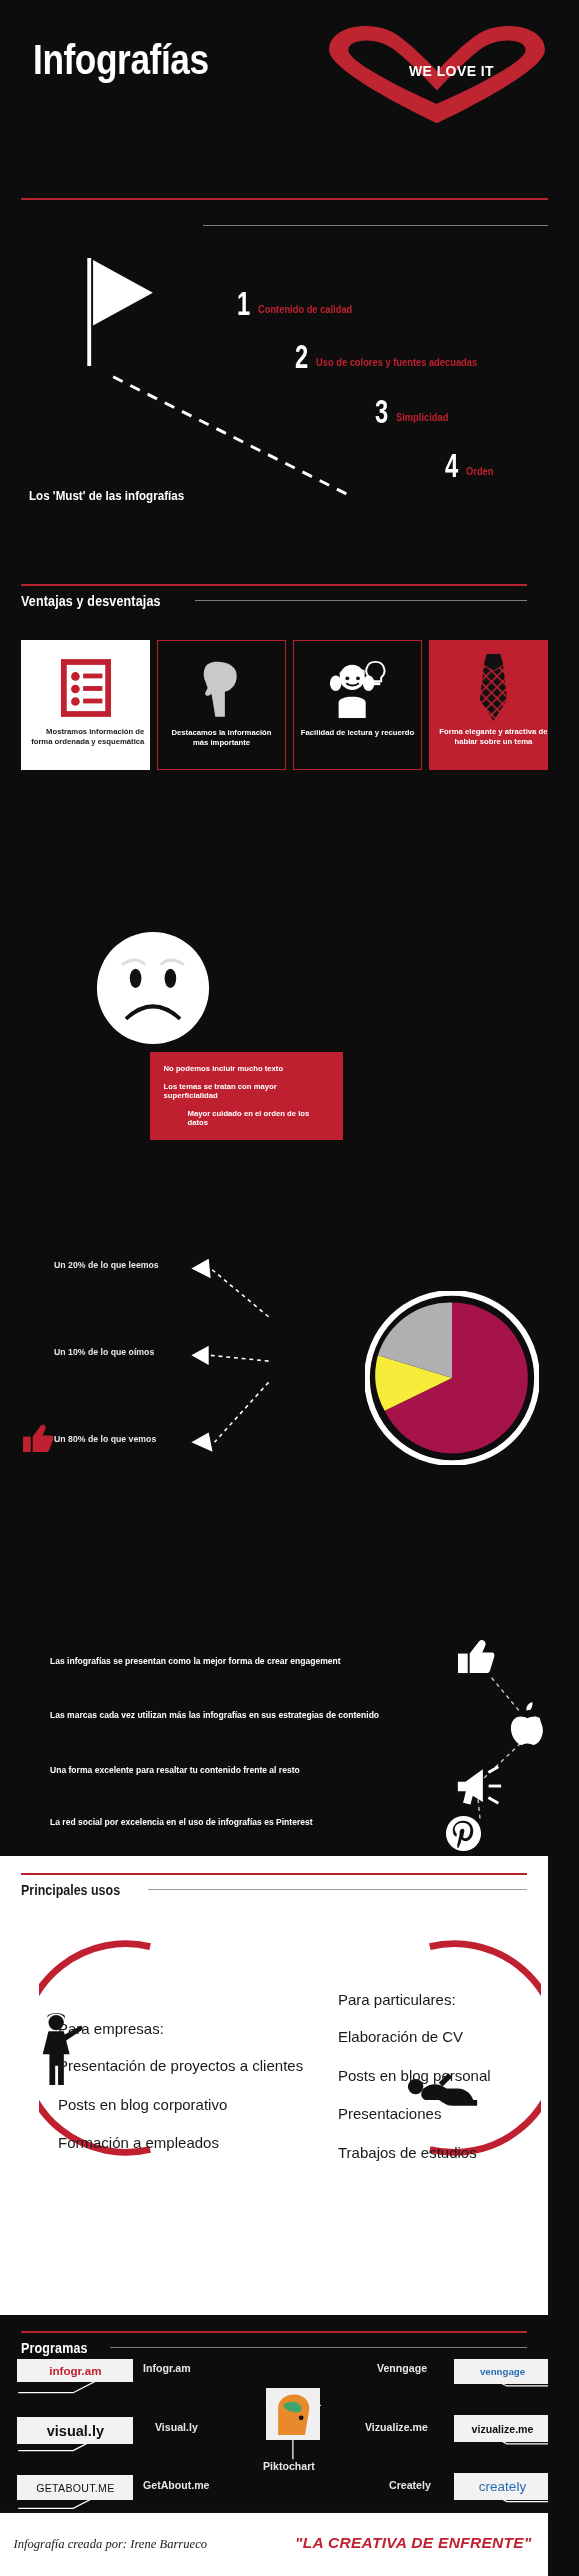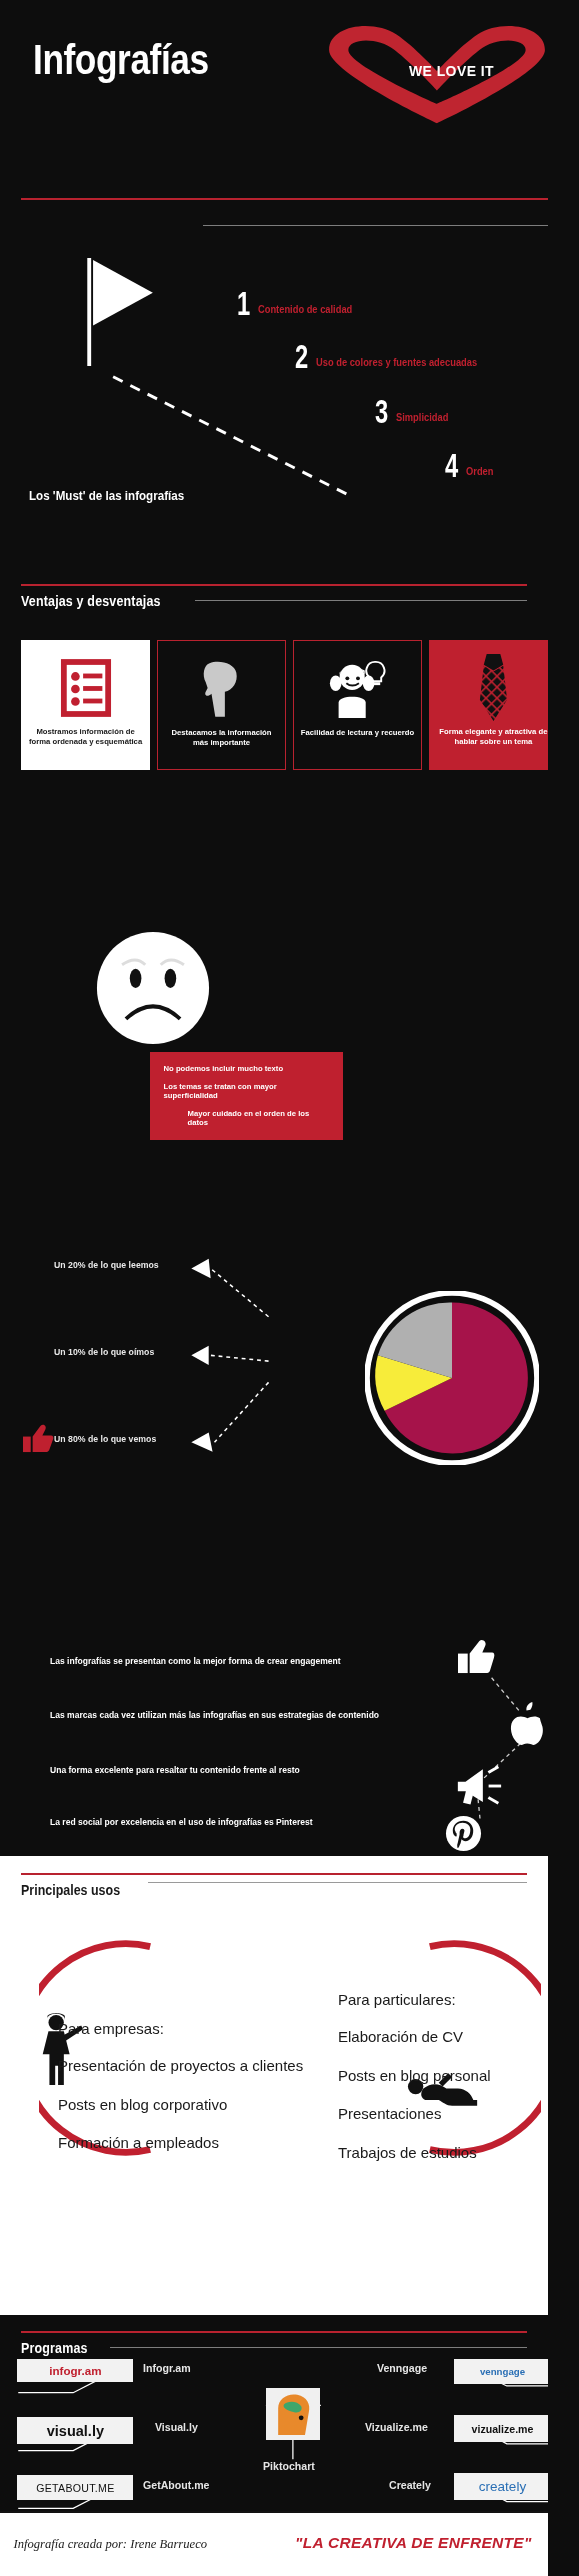--- a/index.html
+++ b/index.html
@@ -66,21 +66,21 @@
         align-items:center;justify-content:flex-start;box-sizing:border-box;padding-top:9.7px;}
   .card.white{background:#ffffff;}
   .card.dark{background:#0d0d0d;border-left:1.9px solid #b8222f;border-right:1.9px solid #b8222f;
              border-top:1.9px solid #b8222f;border-bottom:1.9px solid #b8222f;}
   .card.red{background:#bf202f;}
   .card-icon{height:77px;display:flex;align-items:center;justify-content:center;}
   .card-cap{
     font-family:"Liberation Sans Narrow","Liberation Sans",sans-serif;
     font-weight:bold;font-size:7.7px;line-height:1.35;text-align:center;padding:0 5.8px;
   }
-  .card.white .card-cap{color:#1a1a1a;}
+  .card.white .card-cap{color:#1a1a1a;text-align:right;}
   .card.dark .card-cap{color:#ffffff;}
   .card.red .card-cap{color:#ffffff;}
 
   
   .sad{position:absolute;left:95px;top:553px;}
   .dis-box{position:absolute;left:150px;top:613px;width:184px;background:#bf202f;
            padding:11.6px 13.5px 12.6px 13.5px;box-sizing:border-box;}
   .dis-line{
     font-family:"Liberation Sans Narrow","Liberation Sans",sans-serif;
     font-weight:bold;font-size:7.7px;color:#ffffff;margin-bottom:8.7px;line-height:1.2;
@@ -101,21 +101,21 @@
     position:absolute;
     font-family:"Liberation Sans Narrow","Liberation Sans",sans-serif;
     font-weight:bold;font-size:9.2px;color:#ffffff;white-space:nowrap;
     transform:scaleX(.93);transform-origin:left center;
   }
 
   
   .usos-band{position:absolute;left:0;top:1856px;width:580px;height:459px;background:#ffffff;}
   .usos-head{position:absolute;left:21px;top:1873px;right:21px;}
   .usos-head .rule-red{height:1.9px;background:#b8222f;width:100%;}
-  .usos-head .row{display:flex;margin-top:6.8px;}
+  .usos-head .row{display:flex;align-items:center;margin-top:6.8px;}
   .usos-head .title{
     font-family:"Liberation Sans Narrow","Liberation Sans",sans-serif;
     font-weight:bold;font-size:14.5px;color:#1a1a1a;white-space:nowrap;
     transform:scaleX(.86);transform-origin:left center;
   }
   .usos-head .rule-grey{flex:1;height:1px;background:#9a9a9a;margin-left:11.6px;}
   .uso-txt{
     position:absolute;text-align:left;
     font-family:Liberation Sans, sans-serif;
     font-size:15px;color:#1a1a1a;white-space:nowrap;

